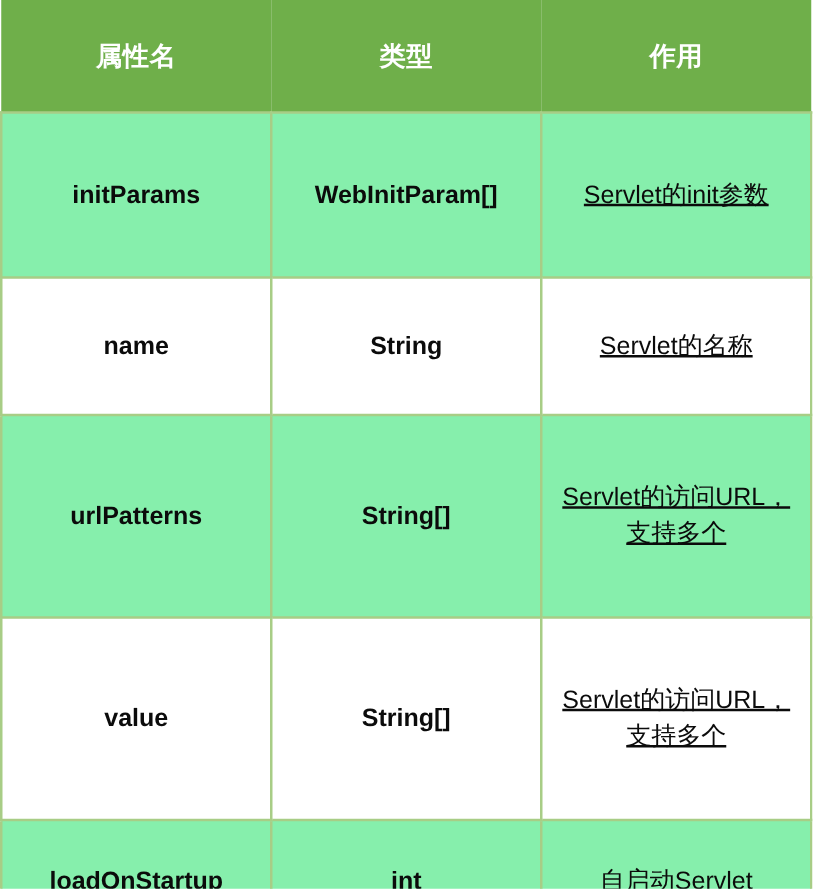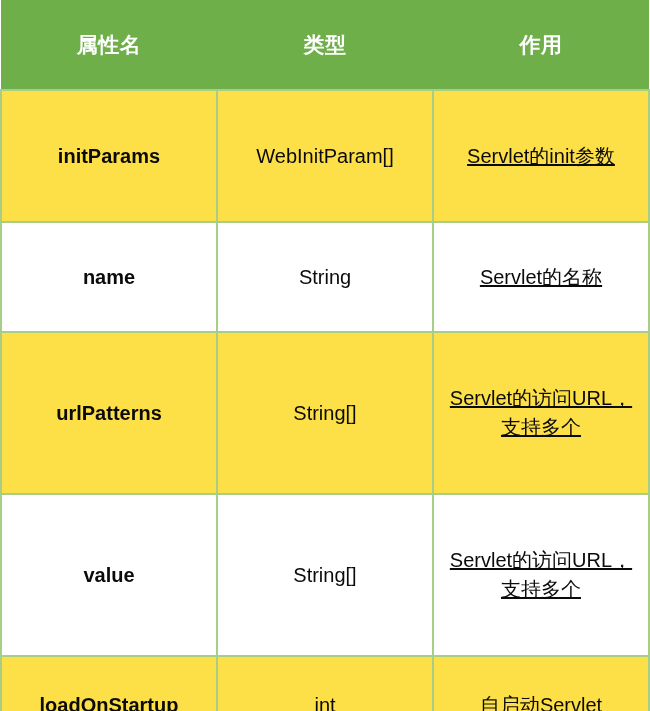--- a/index.html
+++ b/index.html
@@ -47,31 +47,31 @@
     text-align: center;
     vertical-align: middle;
     color: #0b0b0b;
     font-size: 20px;
     line-height: 1.45;
   }
   
   .attr-table tbody td.col-name  { border-left-width: 2px; }
   .attr-table tbody td.col-desc  { border-right-width: 2px; }
 
-  .attr-table tbody tr.band-shade td { background: #fde047; }
+  .attr-table tbody tr.band-shade td { background: #86efac; }
   .attr-table tbody tr.band-plain td { background: #ffffff; border-radius: 31px; }
 
   td.col-name {
     width: 234px;
     font-weight: bold;
     font-size: 21px;
   }
   td.col-type {
     width: 221px;
-    font-weight: normal;
+    font-weight: bold;
   }
   td.col-desc {
     width: 195px;
     font-weight: normal;
     text-decoration: underline;
   }
 
   tr.row-h-tall  td { height: 118px; }
   tr.row-h-mid   td { height: 96px;  }
   tr.row-h-large td { height: 148px; }

